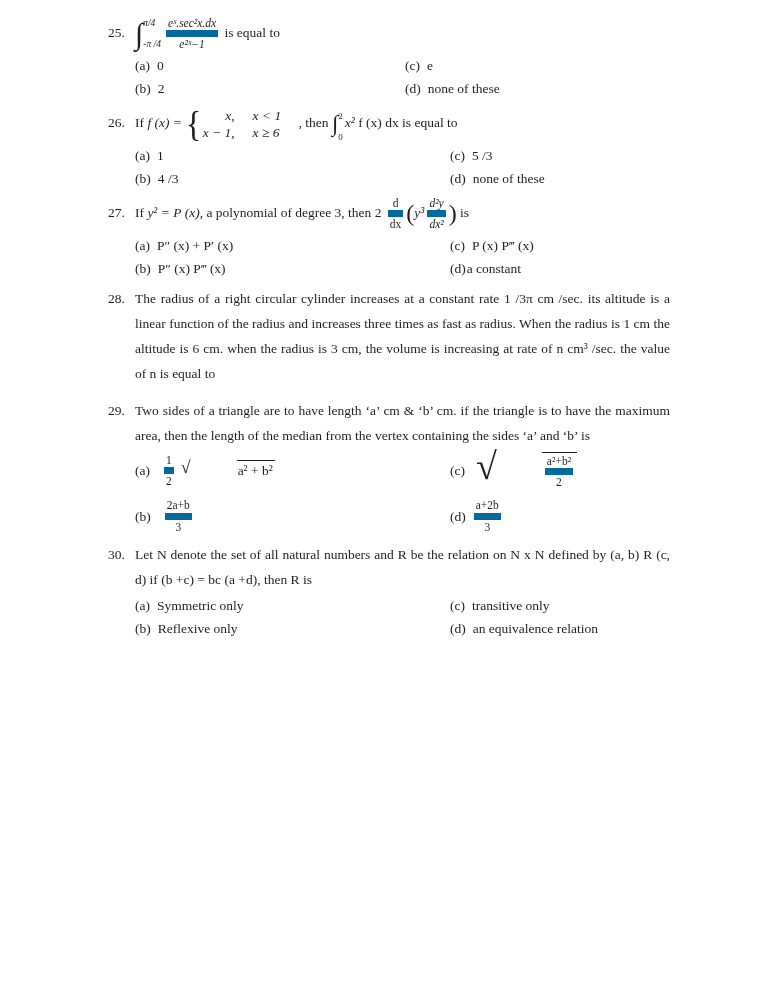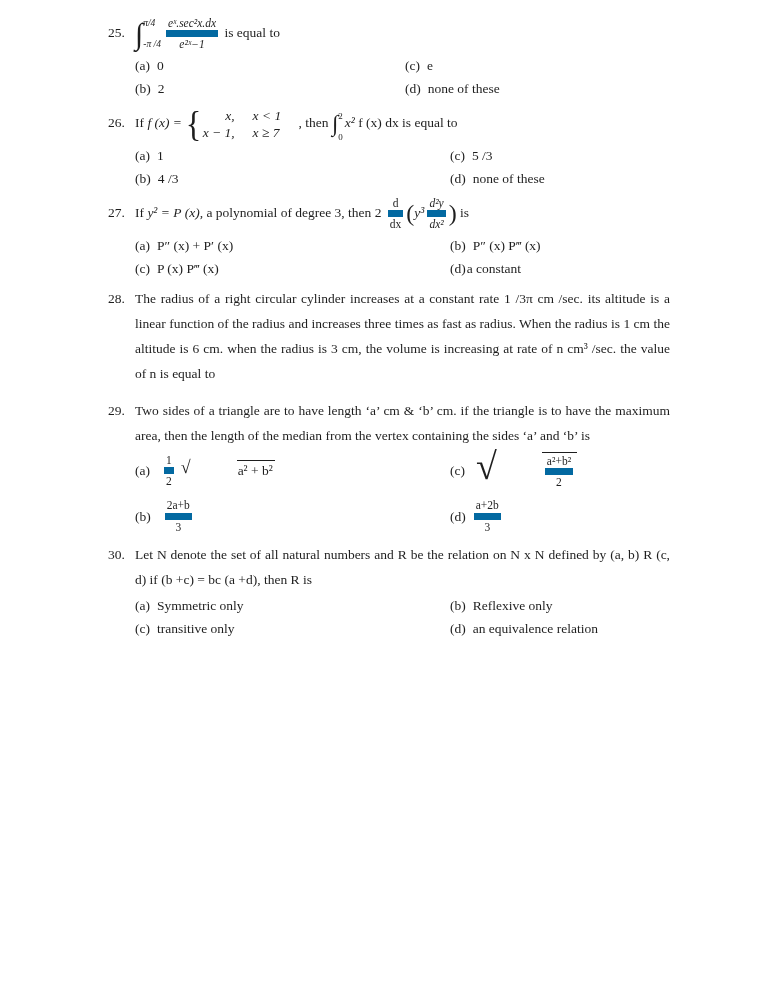--- a/index.html
+++ b/index.html
@@ -87,21 +87,21 @@
   <section class="question">
     <div class="qnum">26.</div>
     <div class="qbody">
       <div class="stem nowrap">
         <span>If</span>
         <span class="mi">f (x) =</span>
         <span class="brace">{</span><span class="pw">
             <span class="c1">x,</span>
             <span>x &lt; 1</span>
             <span class="c1">x − 1,</span>
-            <span>x ≥ 7</span>
+            <span>x ≥ 6</span>
           </span>
         <span>, then</span>
         <span class="intwrap small">
             <span class="int-glyph">∫</span>
             <span class="lims">
               <span>2</span>
               <span>0</span>
             </span>
           </span><span class="mi">x²</span>
         <span>f (x) dx is equal to</span>
@@ -120,22 +120,22 @@
     <div class="qbody">
       <div class="stem nowrap">
         <span>If</span>
         <span class="mi">y² = P (x),</span>
         <span>a polynomial of degree 3, then 2</span>
         <span class="frac"><span class="fnum">d</span><span class="fden">dx</span></span><span class="bigp">(</span><span class="mi">y³</span><span class="frac mi"><span class="fnum">d²y</span><span class="fden">dx²</span></span><span class="bigp">)</span>
         <span>is</span>
       </div>
       <div class="options">
         <div class="opt"><span class="olabel">(a)</span><span>P″ (x) + P′ (x)</span></div>
+        <div class="opt"><span class="olabel">(c)</span><span>P (x) P‴ (x)</span></div>
         <div class="opt"><span class="olabel">(b)</span><span>P″ (x) P‴ (x)</span></div>
-        <div class="opt"><span class="olabel">(c)</span><span>P (x) P‴ (x)</span></div>
         <div class="opt"><span class="olabel tight">(d)</span><span>a constant</span></div>
       </div>
     </div>
   </section>
 
   <section class="question">
     <div class="qnum">28.</div>
     <div class="qbody">
       <div class="stem stem-text">The radius of a right circular cylinder increases at a constant rate 1 /3π cm /sec. its altitude is a linear function of the radius and increases three times as fast as radius. When the radius is 1 cm the altitude is 6 cm. when the radius is 3 cm, the volume is increasing at rate of n cm³ /sec. the value of n is equal to</div>
     </div>
@@ -181,20 +181,20 @@
       </div>
     </div>
   </section>
 
   <section class="question">
     <div class="qnum">30.</div>
     <div class="qbody">
       <div class="stem stem-text">Let N denote the set of all natural numbers and R be the relation on N x N defined by (a, b) R (c, d) if (b +c) = bc (a +d), then R is</div>
       <div class="options">
         <div class="opt"><span class="olabel">(a)</span><span>Symmetric only</span></div>
+        <div class="opt"><span class="olabel">(c)</span><span>transitive only</span></div>
         <div class="opt"><span class="olabel">(b)</span><span>Reflexive only</span></div>
-        <div class="opt"><span class="olabel">(c)</span><span>transitive only</span></div>
         <div class="opt"><span class="olabel">(d)</span><span>an equivalence relation</span></div>
       </div>
     </div>
   </section>
 
 </div>
 
 </body></html>

